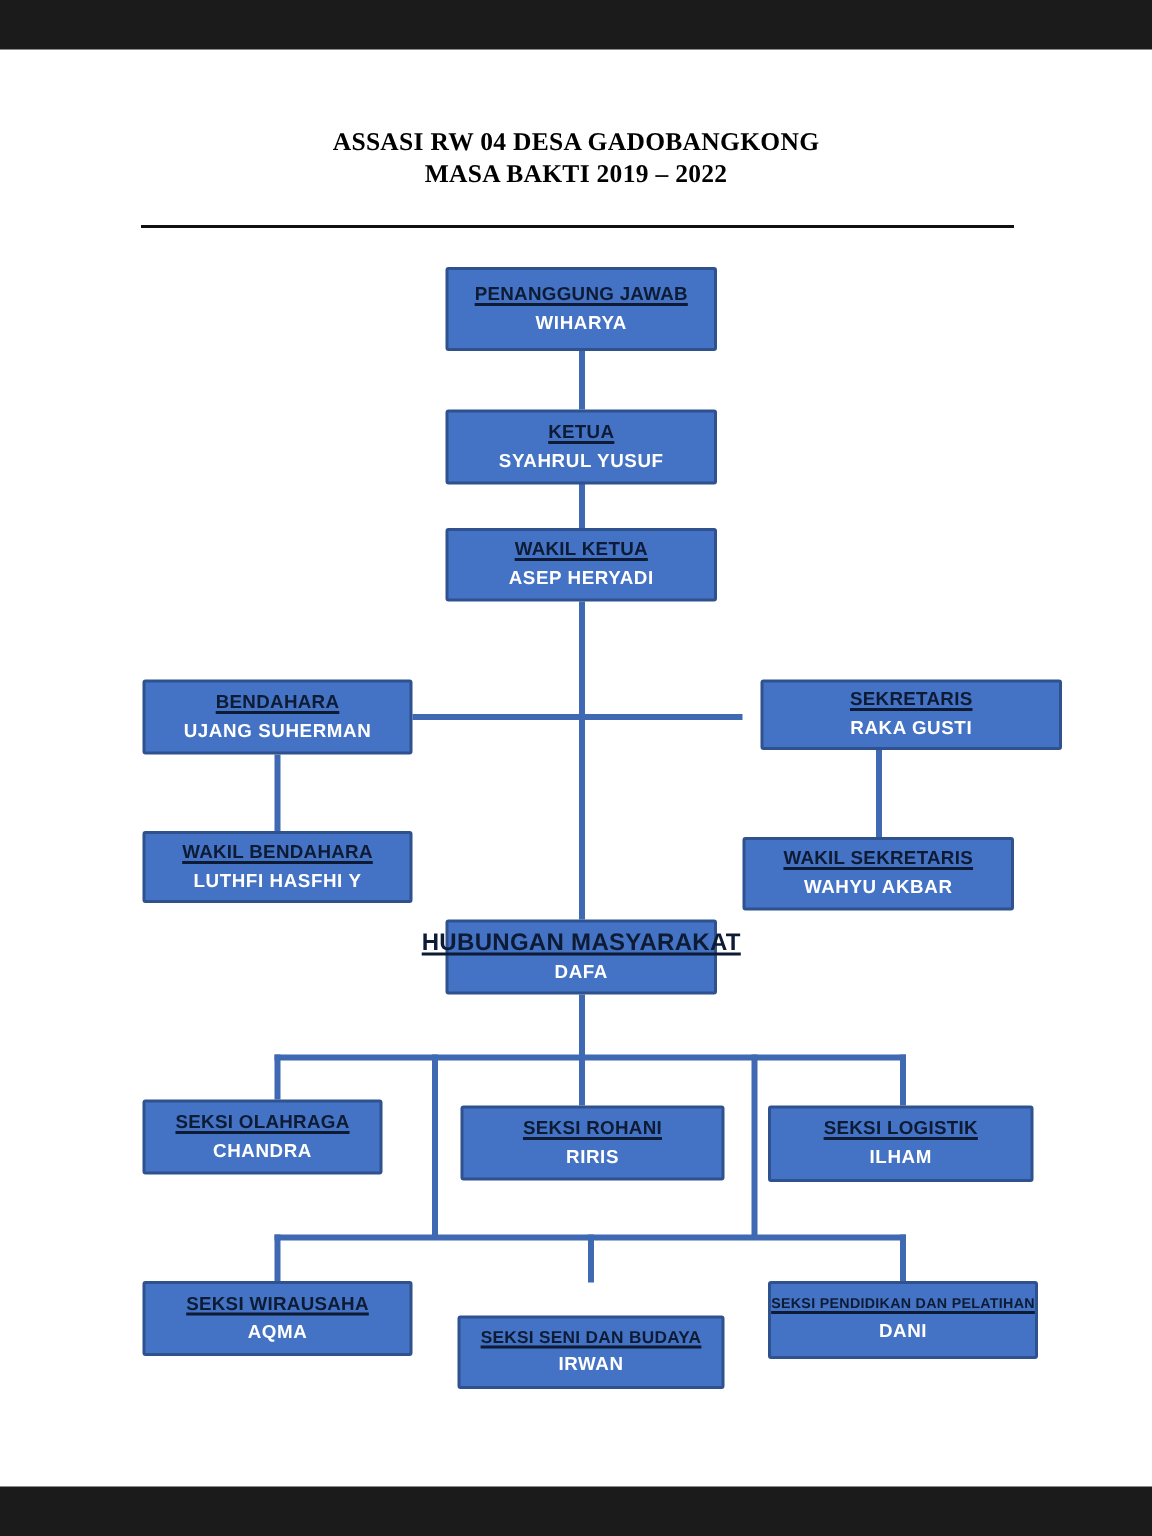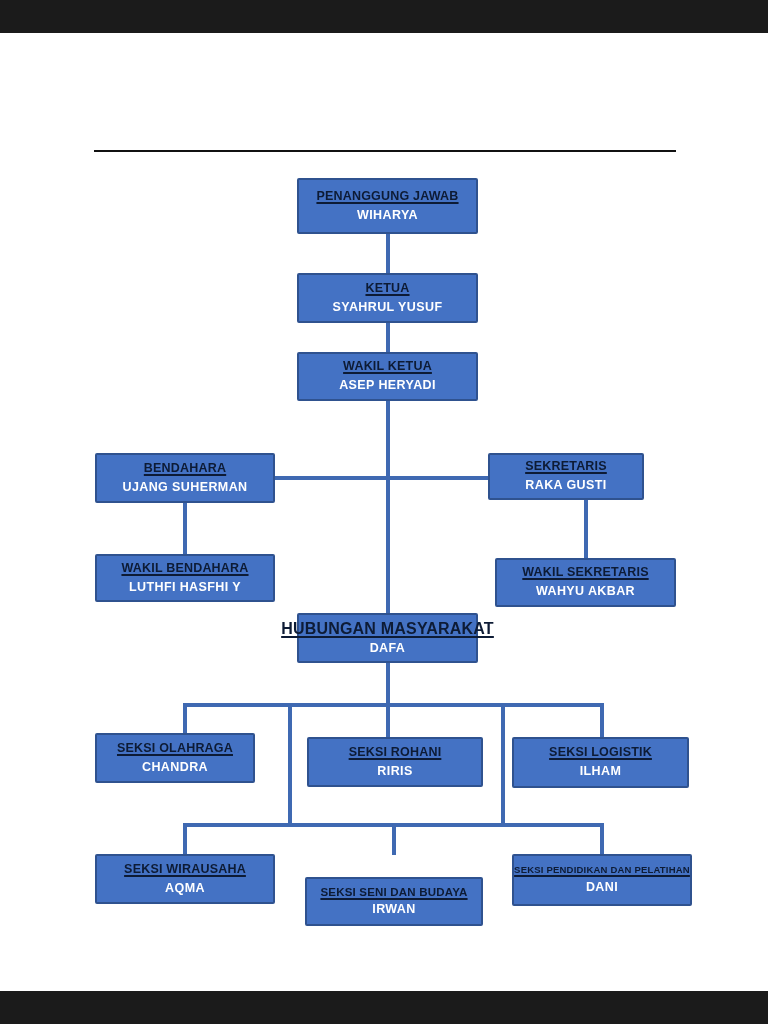--- a/index.html
+++ b/index.html
@@ -60,20 +60,22 @@
   .node--pendidikan .role{font-size:9.5px;}
   .node--humas .role{font-size:16px;}
 </style>
 </head>
 <body style="--box-fill: #4472c4; --box-border: #2f528f; --connector: #3f69b2; --heading-text: #0d1b35; --name-text: #ffffff; --letterbox: #1b1b1b;">
 
 <div class="letterbox top"></div>
 <div class="letterbox bottom"></div>
 
 <div class="doc-title">
+  <div>ASSASI RW 04 DESA GADOBANGKONG</div>
+  <div>MASA BAKTI 2019 – 2022</div>
 </div>
 <div class="title-rule"></div>
 
 <div class="conn v" style="left:386px;top:233px;height:40px;"></div>
 <div class="conn v" style="left:386px;top:322px;height:30px;"></div>
 <div class="conn v" style="left:386px;top:401px;height:212px;"></div>
 <div class="conn h" style="left:275px;top:476px;width:220px;"></div>
 <div class="conn v" style="left:183px;top:503px;height:51px;"></div>
 <div class="conn v" style="left:584px;top:500px;height:58px;"></div>
 <div class="conn v" style="left:386px;top:663px;height:42px;"></div>
@@ -101,21 +103,21 @@
 <div class="node" style="left:297px;top:352px;width:181px;height:49px;">
   <div class="role">WAKIL KETUA</div>
   <div class="person">ASEP HERYADI</div>
 </div>
 
 <div class="node" style="left:95px;top:453px;width:180px;height:50px;">
   <div class="role">BENDAHARA</div>
   <div class="person">UJANG SUHERMAN</div>
 </div>
 
-<div class="node" style="left:488px;top:453px;width:156px;height:47px;">
+<div class="node" style="left:507px;top:453px;width:201px;height:47px;">
   <div class="role">SEKRETARIS</div>
   <div class="person">RAKA GUSTI</div>
 </div>
 
 <div class="node" style="left:95px;top:554px;width:180px;height:48px;">
   <div class="role">WAKIL BENDAHARA</div>
   <div class="person">LUTHFI HASFHI Y</div>
 </div>
 
 <div class="node" style="left:495px;top:558px;width:181px;height:49px;">

